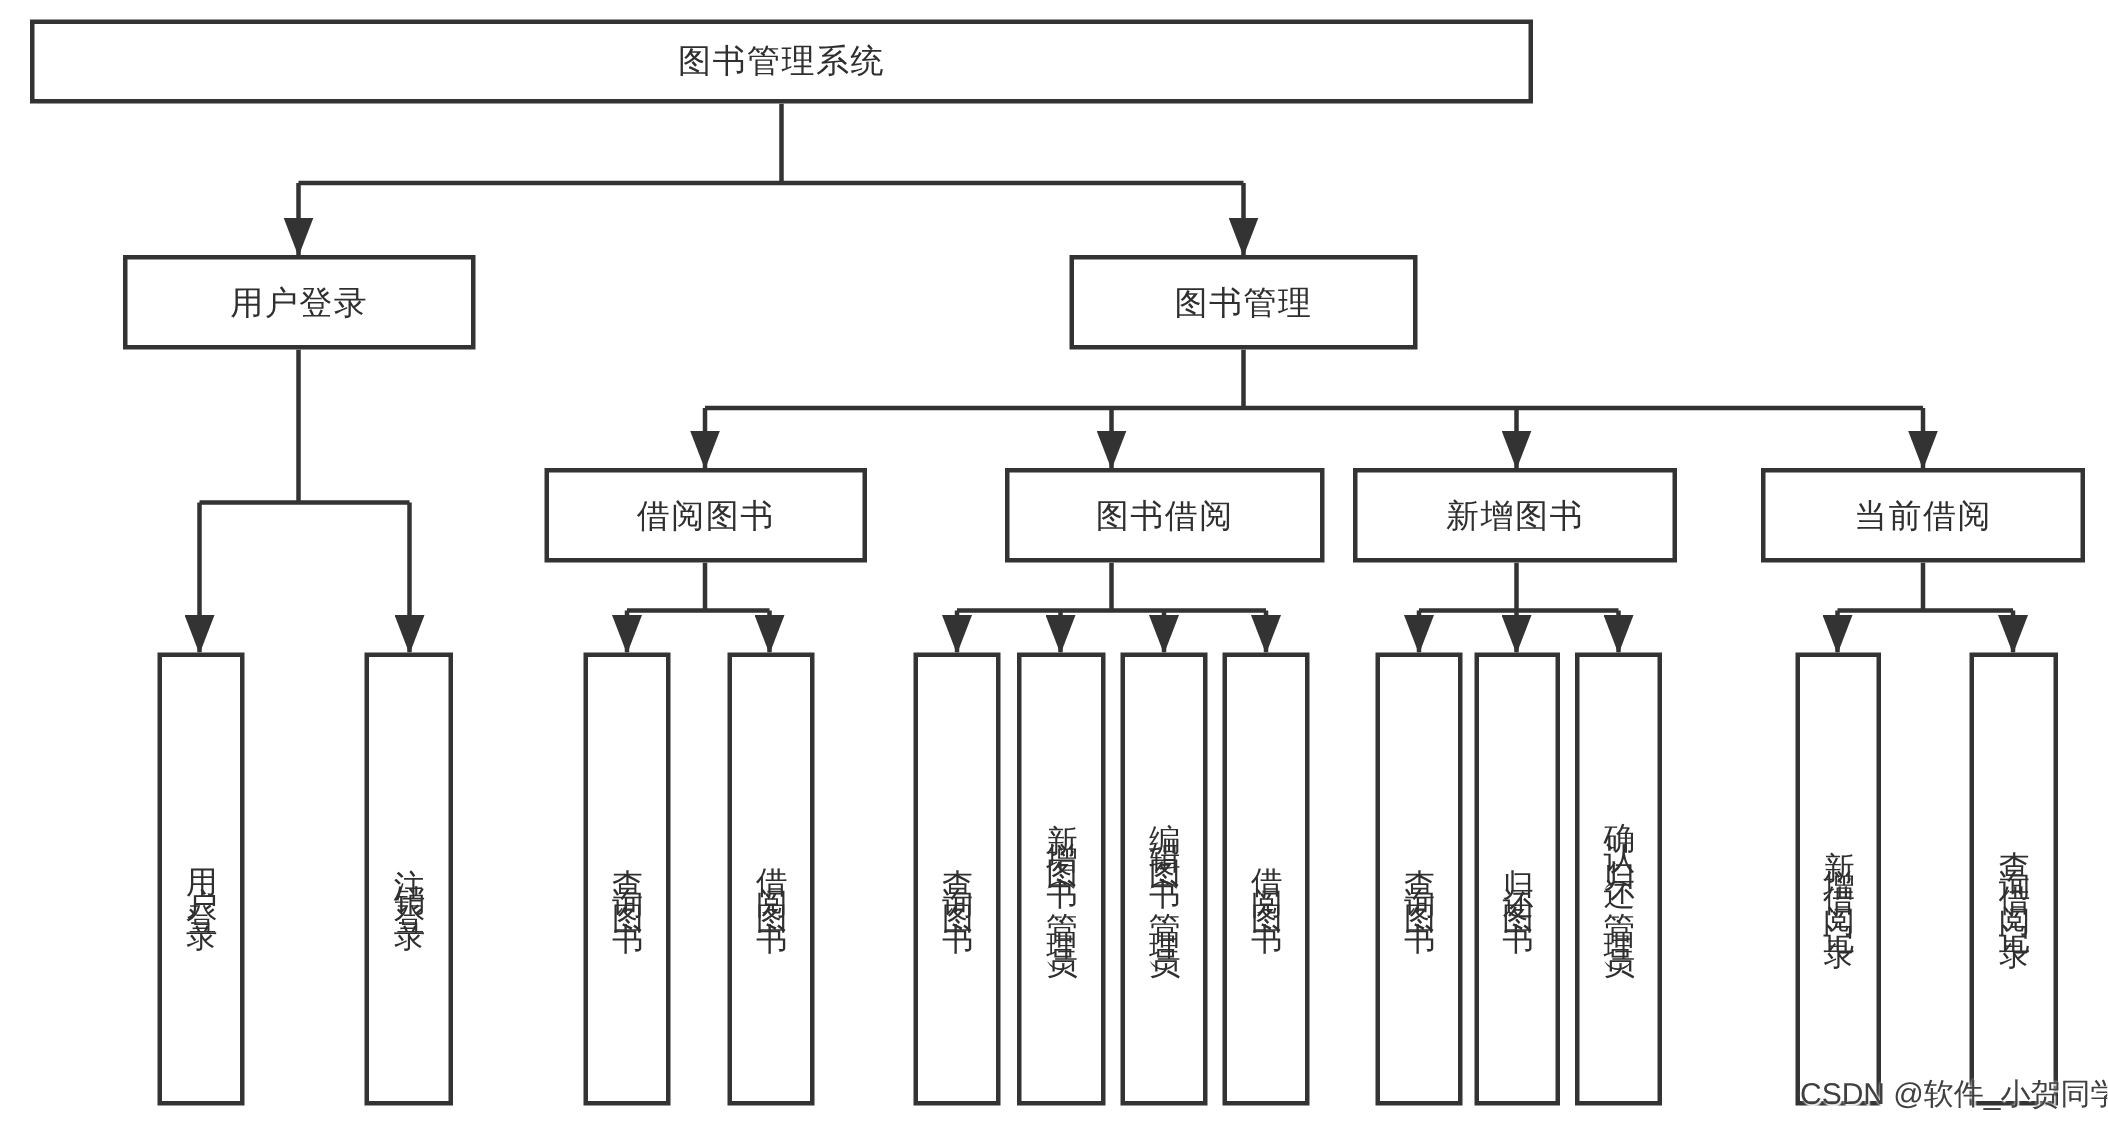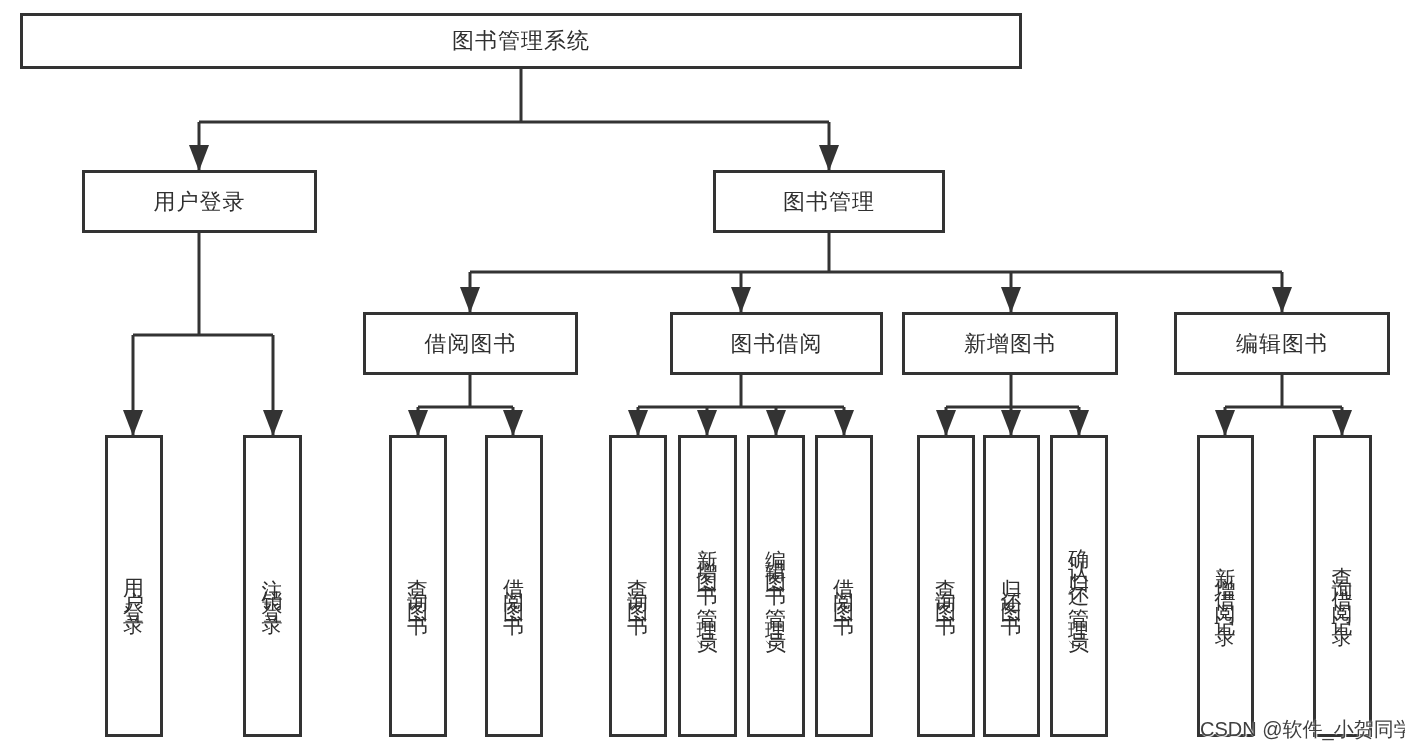--- a/index.html
+++ b/index.html
@@ -104,21 +104,21 @@
   <div class="box hbox" style="left:363px;top:312px;width:215px;height:63px;">
     <span class="label">借阅图书</span>
   </div>
   <div class="box hbox" style="left:670px;top:312px;width:213px;height:63px;">
     <span class="label">图书借阅</span>
   </div>
   <div class="box hbox" style="left:902px;top:312px;width:216px;height:63px;">
     <span class="label">新增图书</span>
   </div>
   <div class="box hbox" style="left:1174px;top:312px;width:216px;height:63px;">
-    <span class="label">编辑图书</span>
+    <span class="label">当前借阅</span>
   </div>
 
   <div class="box vbox" style="left:105px;top:435px;width:58px;height:302px;">
     <span class="vtext">用户登录</span>
   </div>
   <div class="box vbox" style="left:243px;top:435px;width:59px;height:302px;">
     <span class="vtext">注销登录</span>
   </div>
 
   <div class="box vbox" style="left:389px;top:435px;width:58px;height:302px;">

